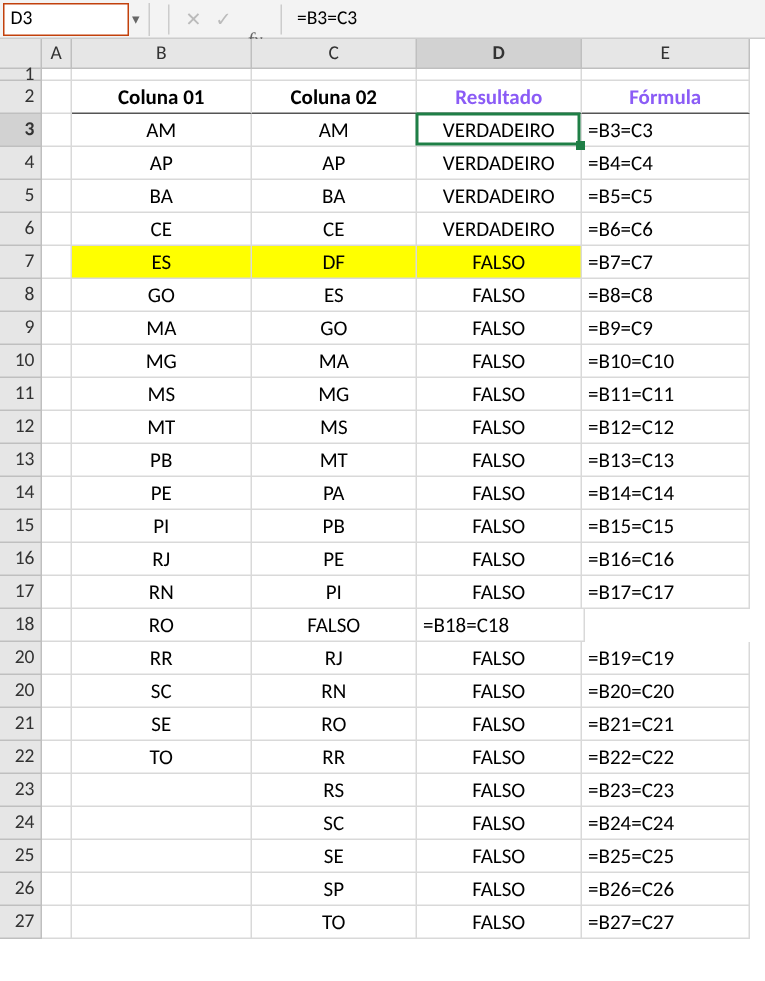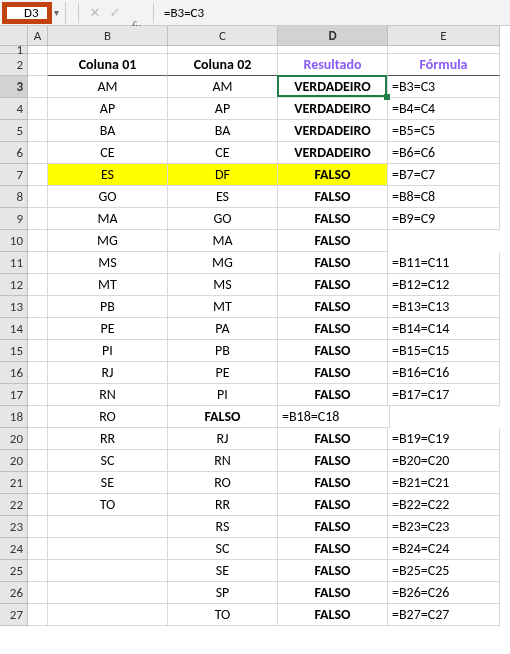--- a/index.html
+++ b/index.html
@@ -15,28 +15,28 @@
     position: relative;
   }
   .namebox-row {
     display: flex;
     align-items: center;
     height: 26px;
     border-bottom: 1px solid #ccc;
     background: #f3f3f3;
   }
   .namebox {
-    width: 50px;
+    width: 84px;
     height: 22px;
     margin: 2px 0 2px 2px;
     background: #fff;
-    border: 5px solid #c2410c;
-    display: flex;
-    align-items: center;
-    padding: 0 17px;
+    border: 1px solid #c2410c;
+    display: flex;
+    align-items: center;
+    padding: 0 4px;
     font-size: 13px;
   }
   .nb-chev {
     width: 14px;
     height: 22px;
     display: flex;
     align-items: center;
     justify-content: center;
     color: #666;
     font-size: 10px;
@@ -133,21 +133,21 @@
     display: flex;
     align-items: center;
     padding: 0 4px;
     font-size: 14px;
     overflow: visible;
     white-space: nowrap;
   }
   .cA { width: 20px; }
   .cB { width: 120px; justify-content: center; }
   .cC { width: 110px; justify-content: center; }
-  .cD { width: 110px; justify-content: center; font-weight: bold; }
+  .cD { width: 110px; justify-content: center; }
   .cE { width: 112px; justify-content: center; }
   .hdr-cell {
     font-weight: bold;
     border-bottom: 1px solid #555 !important;
   }
   .hdr-blue { color: #8b5cf6; }
   .hl { background: #ffff00; }
   .cell.eleft { justify-content: flex-start; }
   .active-outline {
     position: absolute;
@@ -281,20 +281,21 @@
         <div class="cell cB">MA</div>
         <div class="cell cC">GO</div>
         <div class="cell cD">FALSO</div>
         <div class="cell cE eleft">=B9=C9</div>
       </div>
       <div class="row">
         <div class="cell cA"></div>
         <div class="cell cB">MG</div>
         <div class="cell cC">MA</div>
         <div class="cell cD">FALSO</div>
+        <div class="cell cE eleft">=B10=C10</div>
       </div>
       <div class="row">
         <div class="cell cA"></div>
         <div class="cell cB">MS</div>
         <div class="cell cC">MG</div>
         <div class="cell cD">FALSO</div>
         <div class="cell cE eleft">=B11=C11</div>
       </div>
       <div class="row">
         <div class="cell cA"></div>

